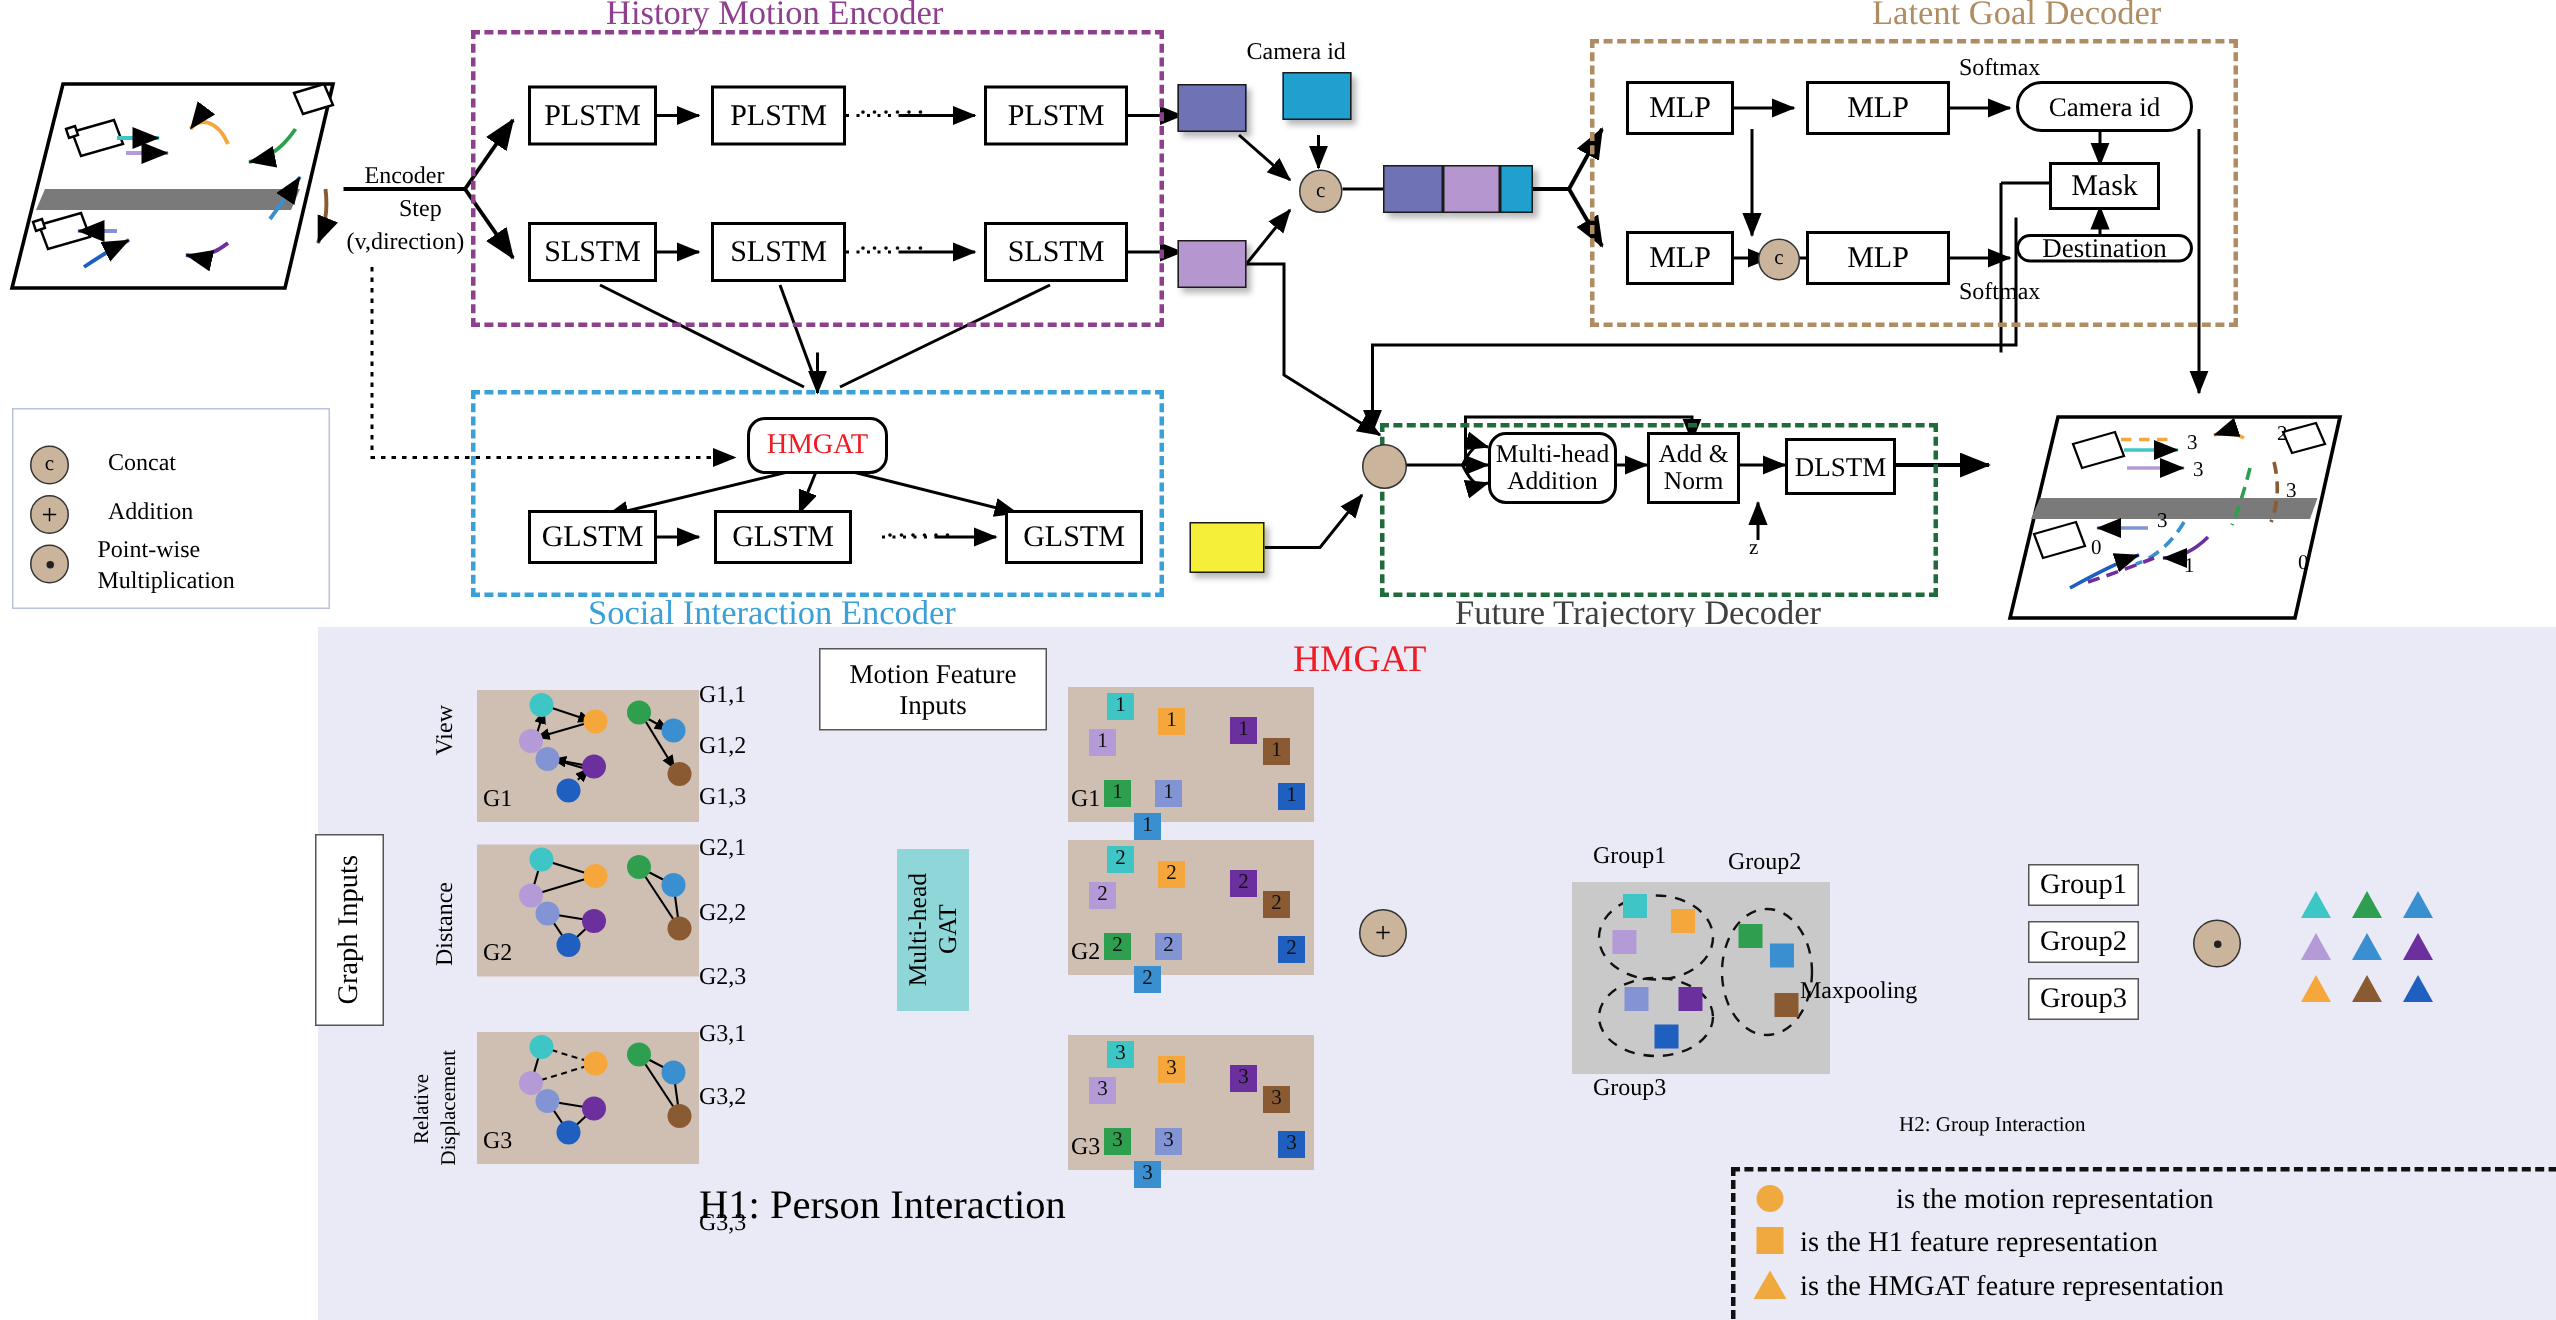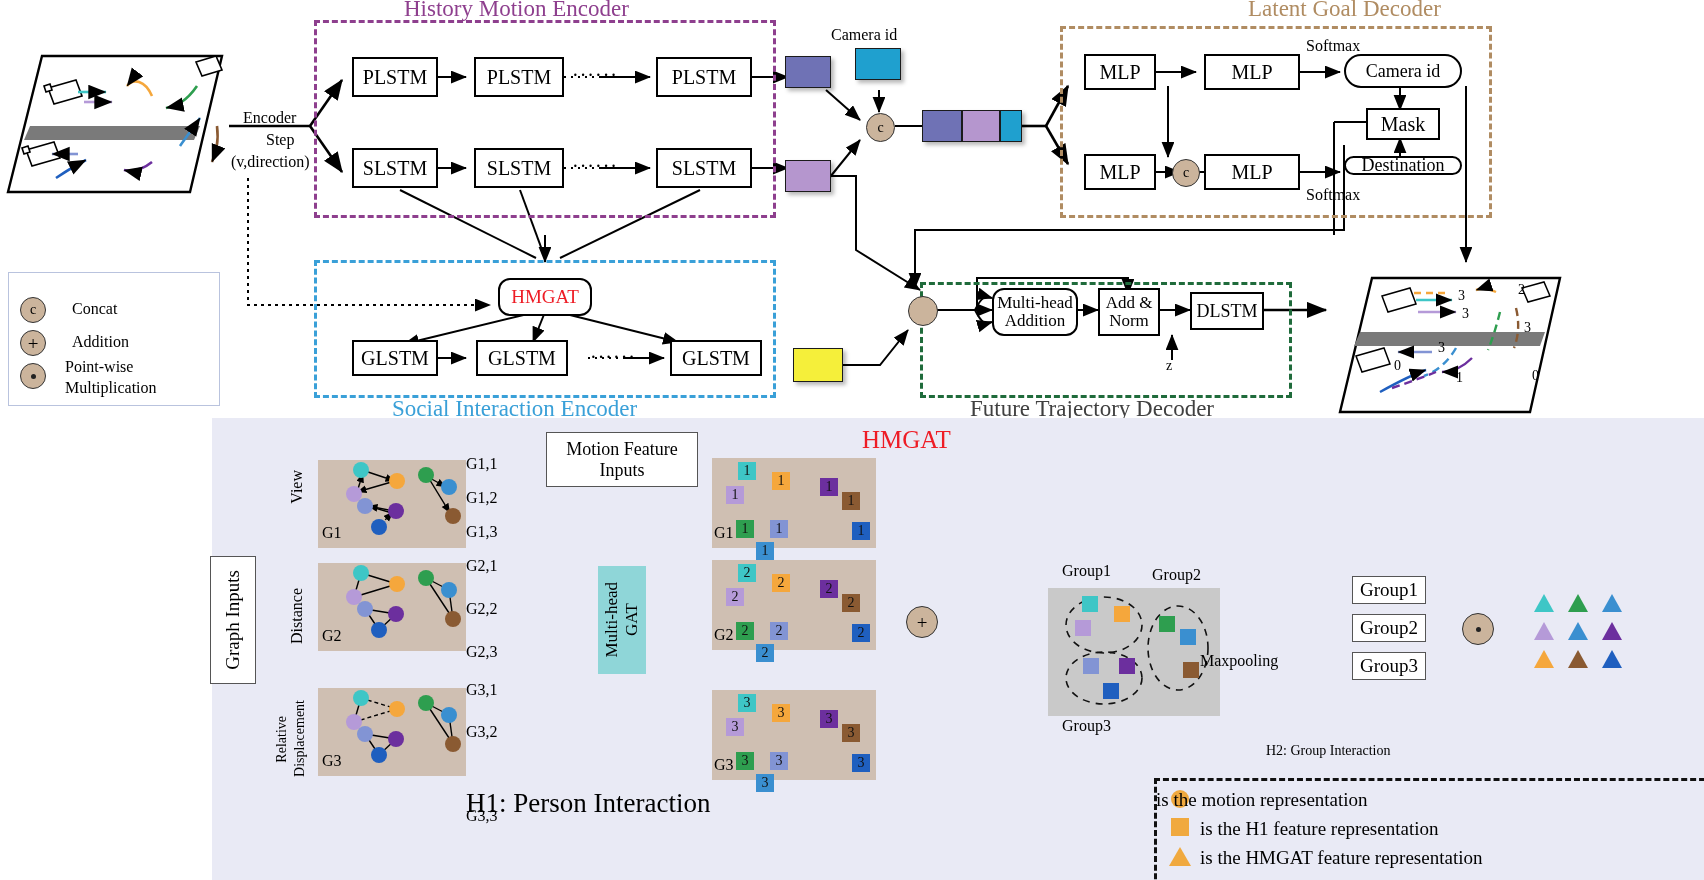--- a/index.html
+++ b/index.html
@@ -507,21 +507,21 @@
 
 <div class="lbl" style="left:466px;top:788px;font-size:27px;">H1: Person Interaction</div>
 <div class="lbl" style="left:1266px;top:743px;font-size:14px;">H2: Group Interaction</div>
 
 <div class="dashf" style="left:1154px;top:778px;width:560px;height:110px;border-color:#111;border-width:3px;"></div>
 <svg width="1704" height="880">
   <circle cx="1180" cy="799" r="9" fill="#f0a93f"></circle>
   <rect x="1171" y="818" width="18" height="18" fill="#f0a93f"></rect>
   <polygon points="1180,847 1191,866 1169,866" fill="#f0a93f"></polygon>
 </svg>
-<div class="leg-row" style="left:1156px;top:789px;">
+<div class="leg-row" style="left:1264px;top:789px;">
   <span style="font-size:19px;">is the motion representation</span>
   </div>
 <div class="leg-row" style="left:1200px;top:818px;">
   <span style="font-size:19px;">is the H1 feature representation</span>
   </div>
 <div class="leg-row" style="left:1200px;top:847px;">
   <span style="font-size:19px;">is the HMGAT feature representation</span>
   </div>
 
 <div class="lbl xs" style="left:1518px;top:282px;">2</div>

